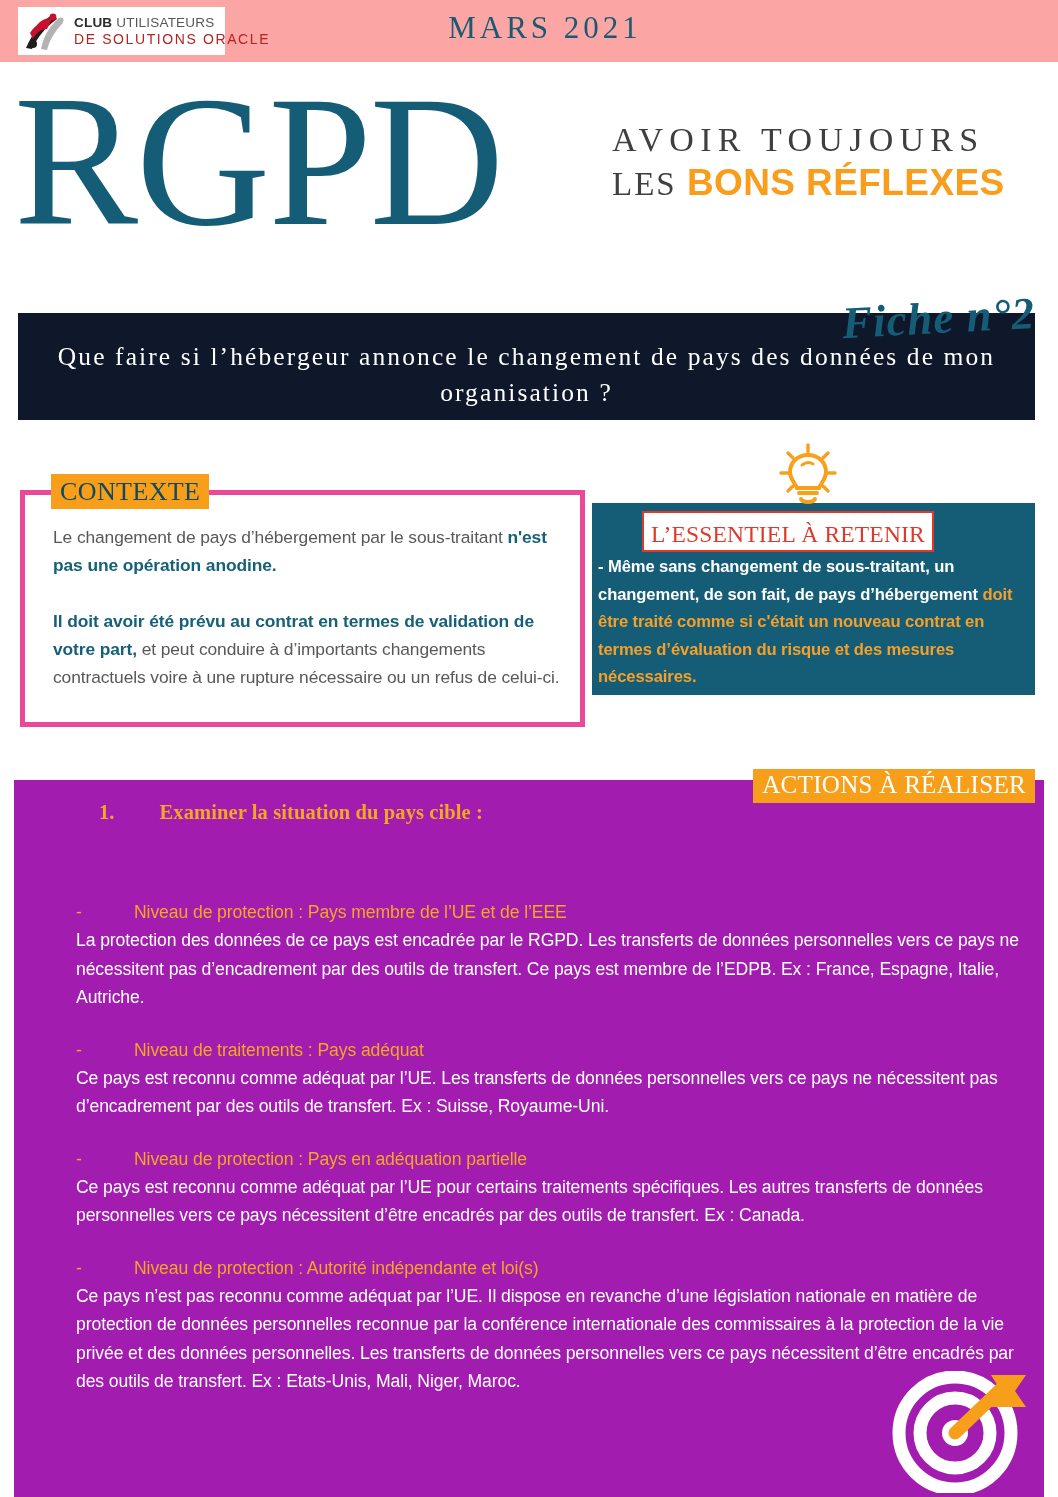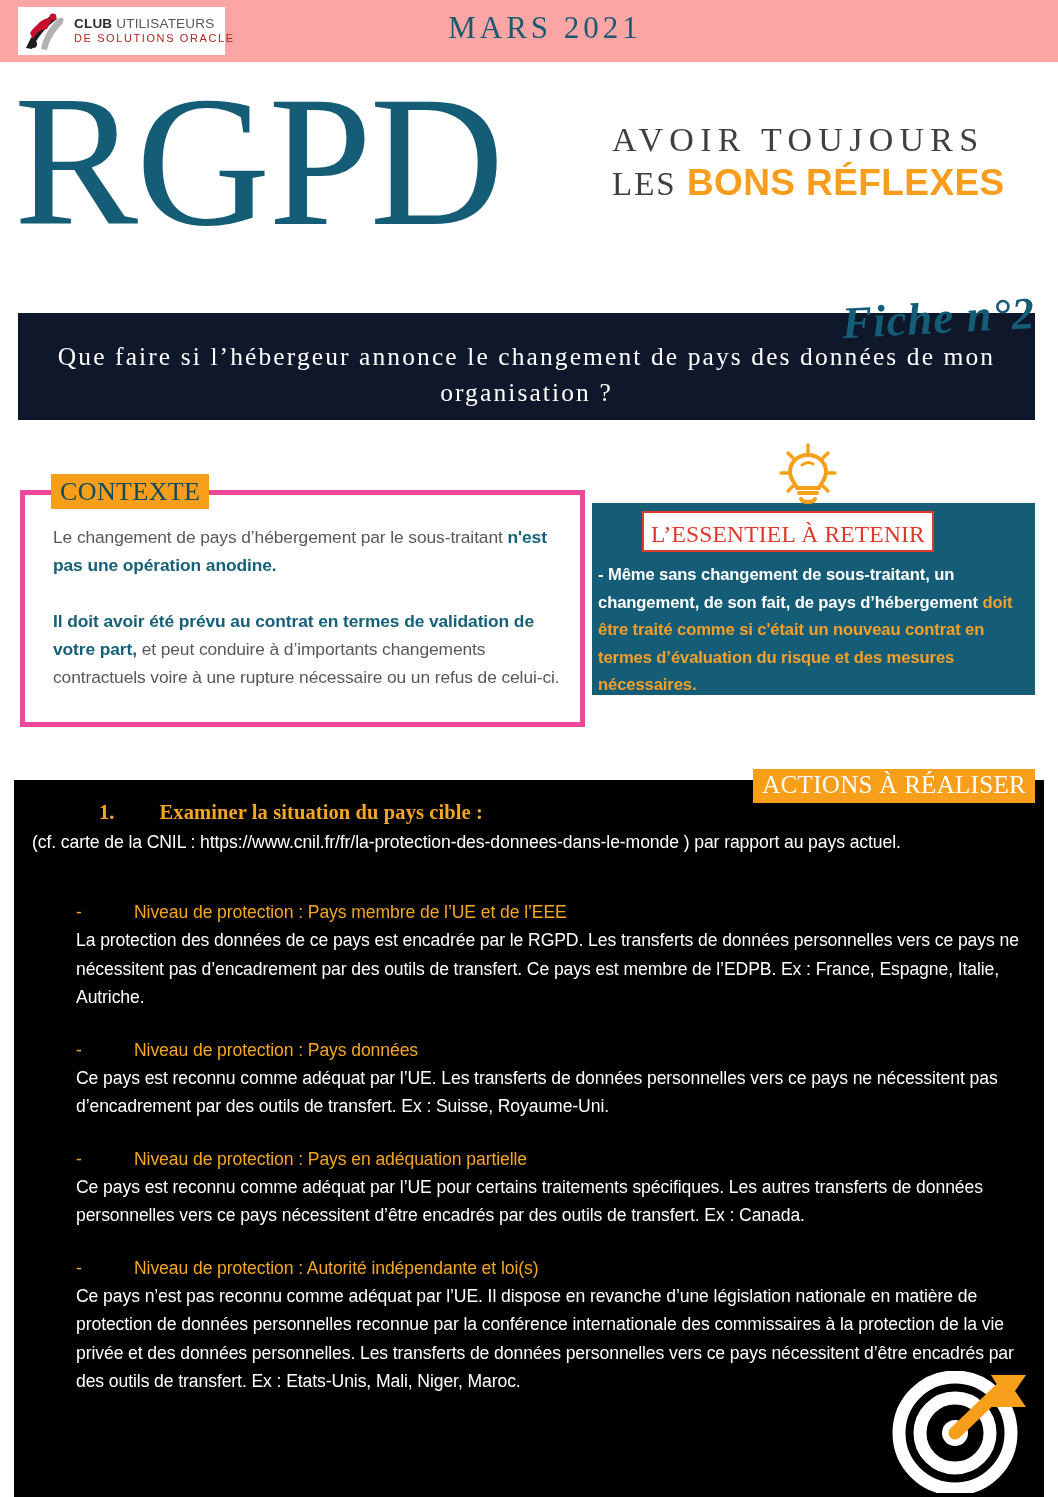--- a/index.html
+++ b/index.html
@@ -41,21 +41,21 @@
     line-height: 1.05;
   }
   .lc-line1 {
     font-size: 13.5px;
     letter-spacing: 0.2px;
     color: #58585a;
     white-space: nowrap;
   }
   .lc-line1 b { color: #2b2b2b; font-weight: bold; }
   .lc-line2 {
-    font-size: 11px;
+    font-size: 14px;
     letter-spacing: 1.6px;
     color: #b5231f;
     white-space: nowrap;
     margin-top: 2px;
   }
   .mars {
     position: absolute;
     left: 16px; top: 10px;
     width: 1058px;
     text-align: center;
@@ -202,21 +202,21 @@
     background: #ffffff;
     font-family: "Liberation Serif", serif;
     font-size: 23.5px;
     line-height: 26px;
     padding: 8px 7px 3px 7px;
     letter-spacing: 0.2px;
     white-space: nowrap;
   }
   .essentiel-body {
     position: absolute;
-    left: 6px; top: 58px;
+    left: 6px; top: 50px;
     width: 430px;
     font-size: 16.6px;
     line-height: 27.5px;
     font-weight: bold;
     color: #ffffff;
     letter-spacing: -0.1px;
   }
   .essentiel-body .o { color: #f4a02a; }
 
   
@@ -230,21 +230,21 @@
     line-height: 30px;
     padding: 1px 9px 3px 9px;
     letter-spacing: 0.3px;
     z-index: 3;
     white-space: nowrap;
   }
   .actions-panel {
     position: absolute;
     left: 14px; top: 780px;
     width: 1030px; height: 717px;
-    background: #000000;
+    background: #a21caf;
   }
   .action-head {
     position: absolute;
     left: 0; top: 21px;
     width: 1030px;
     color: #f5a623;
     font-family: "Liberation Serif", serif;
     font-weight: bold;
     font-size: 20.5px;
     letter-spacing: 0.1px;
@@ -358,31 +358,30 @@
 </div>
 
 <div class="actions-badge">ACTIONS À RÉALISER</div>
 
 <div class="actions-panel">
 
   <div class="action-head">
     <span class="num">1.</span><span class="ttl">Examiner la situation du pays cible  :</span>
   </div>
 
-  <div class="action-intro">(cf. carte de la CNIL : https://www.cnil.fr/fr/la-protection-des-donnees-dans-le-monde ) par rapport au pays actuel.</div>
 
   <div class="levels">
 
     <div class="level">
       <div class="level-head"><span class="dash">-</span><span>Niveau de protection : Pays membre de l’UE et de l’EEE</span></div>
       <div class="level-body">La protection des données de ce pays est encadrée par le RGPD. Les transferts de données personnelles vers ce pays ne nécessitent pas d’encadrement par des outils de transfert. Ce pays est membre de l’EDPB. Ex : France, Espagne, Italie, Autriche.</div>
     </div>
 
     <div class="level">
-      <div class="level-head"><span class="dash">-</span><span>Niveau de protection : Pays données</span></div>
+      <div class="level-head"><span class="dash">-</span><span>Niveau de traitements : Pays adéquat</span></div>
       <div class="level-body">Ce pays est reconnu comme adéquat par l’UE. Les transferts de données personnelles vers ce pays ne nécessitent pas d’encadrement par des outils de transfert. Ex : Suisse, Royaume-Uni.</div>
     </div>
 
     <div class="level">
       <div class="level-head"><span class="dash">-</span><span>Niveau de protection : Pays en adéquation partielle</span></div>
       <div class="level-body">Ce pays est reconnu comme adéquat par l’UE pour certains traitements spécifiques. Les autres transferts de données personnelles vers ce pays nécessitent d’être encadrés par des outils de transfert. Ex : Canada.</div>
     </div>
 
     <div class="level">
       <div class="level-head"><span class="dash">-</span><span>Niveau de protection : Autorité indépendante et loi(s)</span></div>

